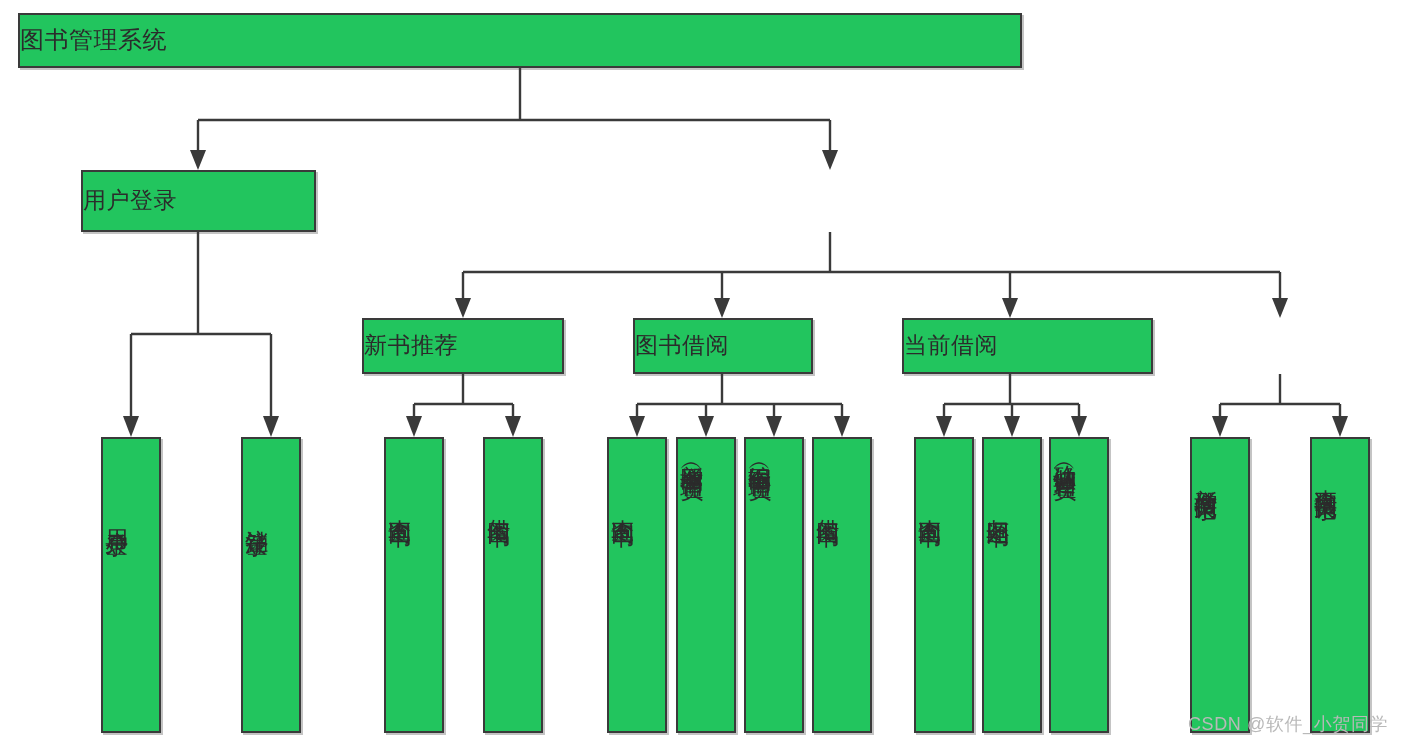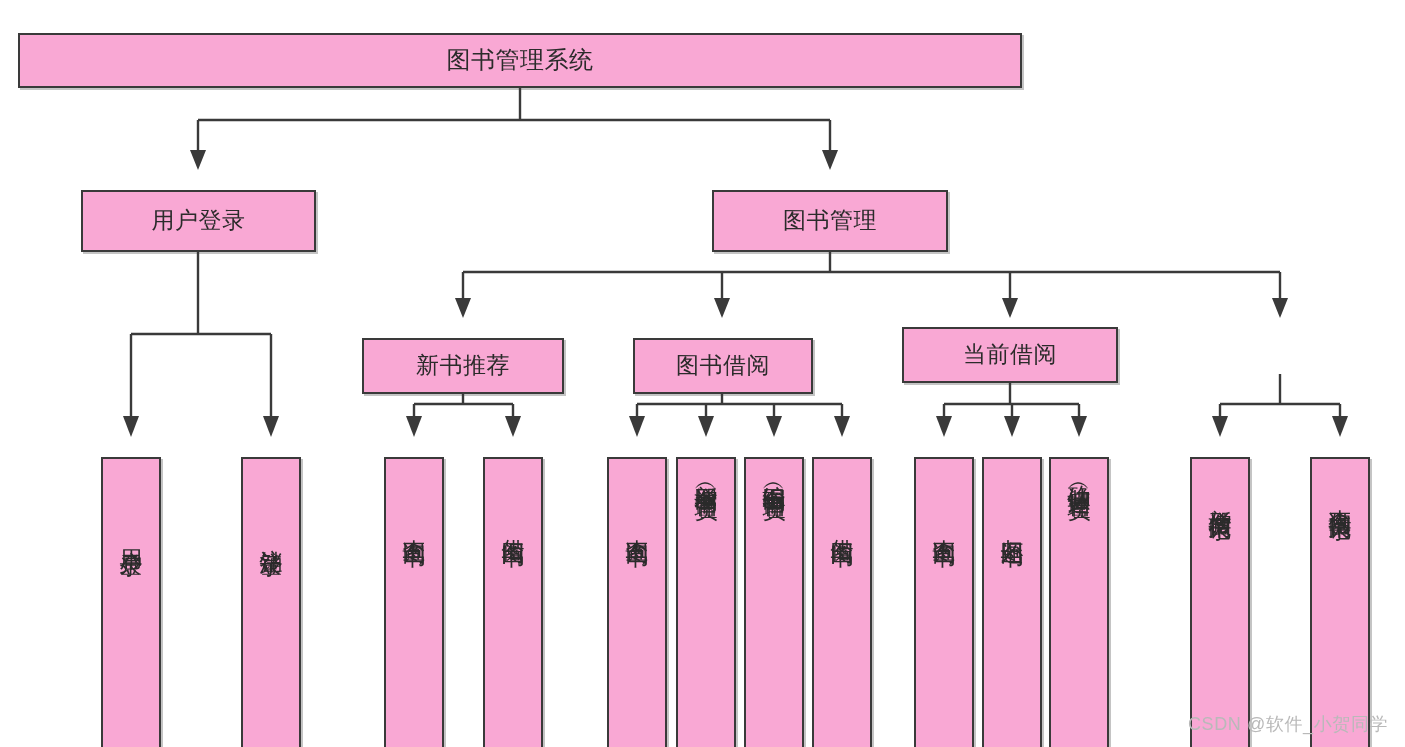--- a/index.html
+++ b/index.html
@@ -6,27 +6,26 @@
   body{
     width:1405px;height:747px;overflow:hidden;
     font-family:"Liberation Sans","DejaVu Sans",sans-serif;
     color:#1f1f1f;
   }
   #canvas{position:relative;width:1405px;height:747px;background:#fff;}
 
   .node{
     position:absolute;
     box-sizing:border-box;
-    background:#f9a8d4;
+    background:#22c55e;
     border:2px solid #3a3a3a;
     display:flex;
     align-items:center;
-    justify-content:center;
+    justify-content:flex-start;
     box-shadow:2px 2px 0 0 rgba(60,60,60,0.30);
-    margin-top:20px;
   }
   .node .label{
     color:#2b2b2b;
     letter-spacing:0.5px;
     white-space:nowrap;
   }
   
   .node.h .label{font-size:23px;line-height:1.1;}
   .node.root .label{font-size:24px;}
   
@@ -124,31 +123,28 @@
     <polygon points="1332,416 1348,416 1340,437"></polygon>
   </svg>
 
   <div class="node h root" style="left:18px;top:13px;width:1004px;height:55px;">
     <span class="label">图书管理系统</span>
   </div>
 
   <div class="node h" style="left:81px;top:170px;width:235px;height:62px;">
     <span class="label">用户登录</span>
   </div>
-  <div class="node h" style="left:712px;top:170px;width:236px;height:62px;">
-    <span class="label">图书管理</span>
-  </div>
 
   <div class="node h" style="left:633px;top:318px;width:180px;height:56px;">
     <span class="label">图书借阅</span>
   </div>
   <div class="node h" style="left:362px;top:318px;width:202px;height:56px;">
     <span class="label">新书推荐</span>
   </div>
-  <div class="node h" style="left:902px;top:307px;width:216px;height:56px;">
+  <div class="node h" style="left:902px;top:318px;width:251px;height:56px;">
     <span class="label">当前借阅</span>
   </div>
 
   <div class="node v" style="left:101px;top:437px;width:60px;height:296px;padding-top:72px;">
     <span class="label">用户登录</span>
   </div>
   <div class="node v" style="left:241px;top:437px;width:60px;height:296px;padding-top:72px;">
     <span class="label">注销登录</span>
   </div>
 

